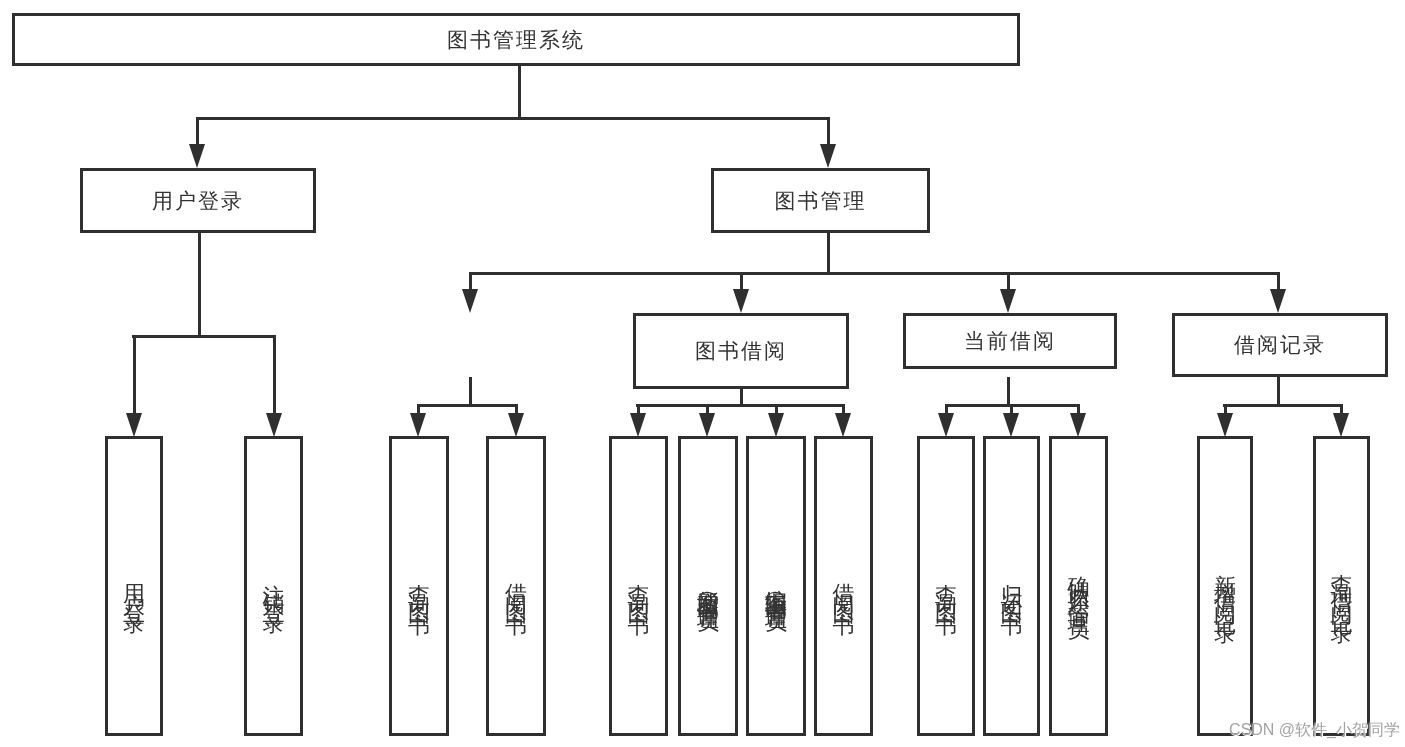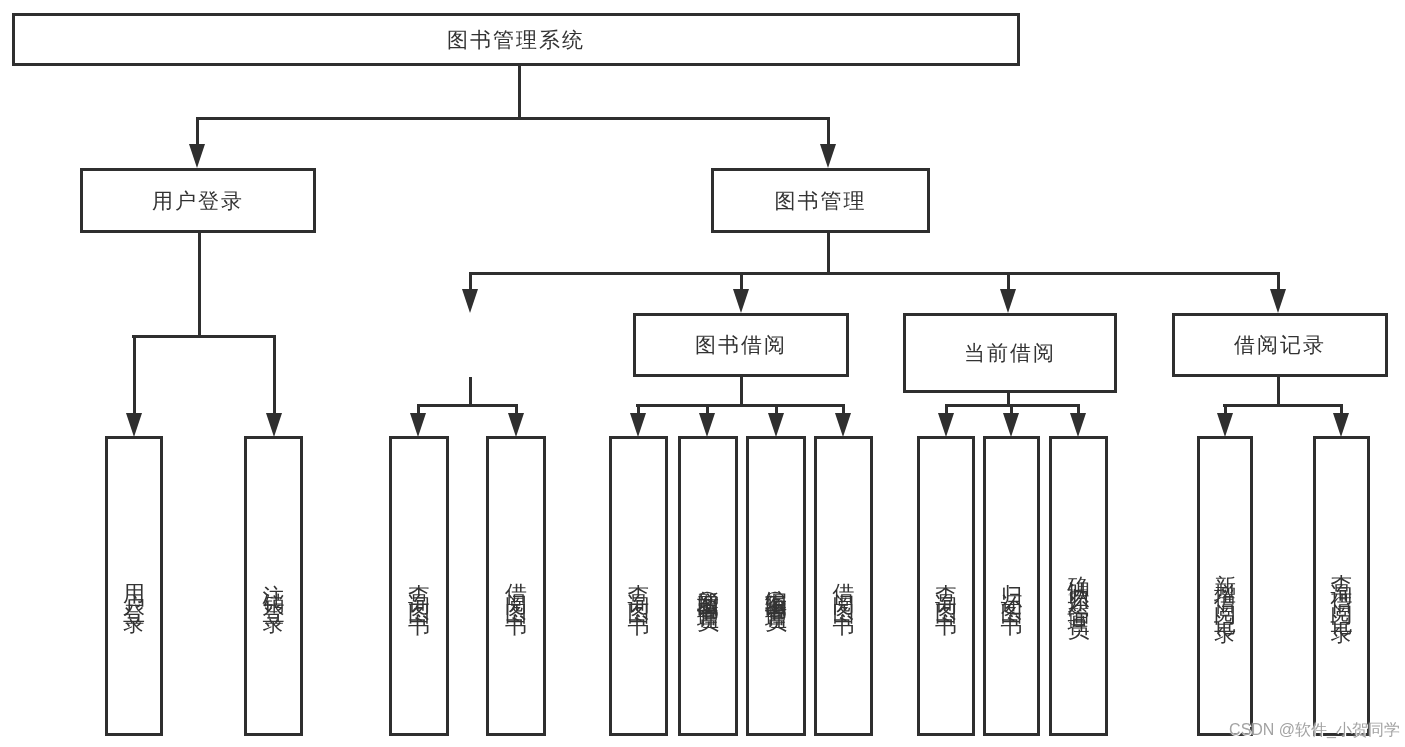--- a/index.html
+++ b/index.html
@@ -104,24 +104,24 @@
     <span class="hlbl">图书管理系统</span>
   </div>
 
   <div class="box" style="left:80px;top:168px;width:236px;height:65px">
     <span class="hlbl">用户登录</span>
   </div>
   <div class="box" style="left:711px;top:168px;width:219px;height:65px">
     <span class="hlbl">图书管理</span>
   </div>
 
-  <div class="box" style="left:633px;top:313px;width:216px;height:64px">
+  <div class="box" style="left:633px;top:313px;width:216px;height:76px">
     <span class="hlbl">图书借阅</span>
   </div>
-  <div class="box" style="left:903px;top:313px;width:214px;height:80px">
+  <div class="box" style="left:903px;top:313px;width:214px;height:56px">
     <span class="hlbl">当前借阅</span>
   </div>
   <div class="box" style="left:1172px;top:313px;width:216px;height:64px">
     <span class="hlbl">借阅记录</span>
   </div>
 
   <div class="box leaf" style="left:105px;top:436px;width:58px;height:300px">
     <span class="vtext">用户登录</span>
   </div>
   <div class="box leaf" style="left:244px;top:436px;width:59px;height:300px">

